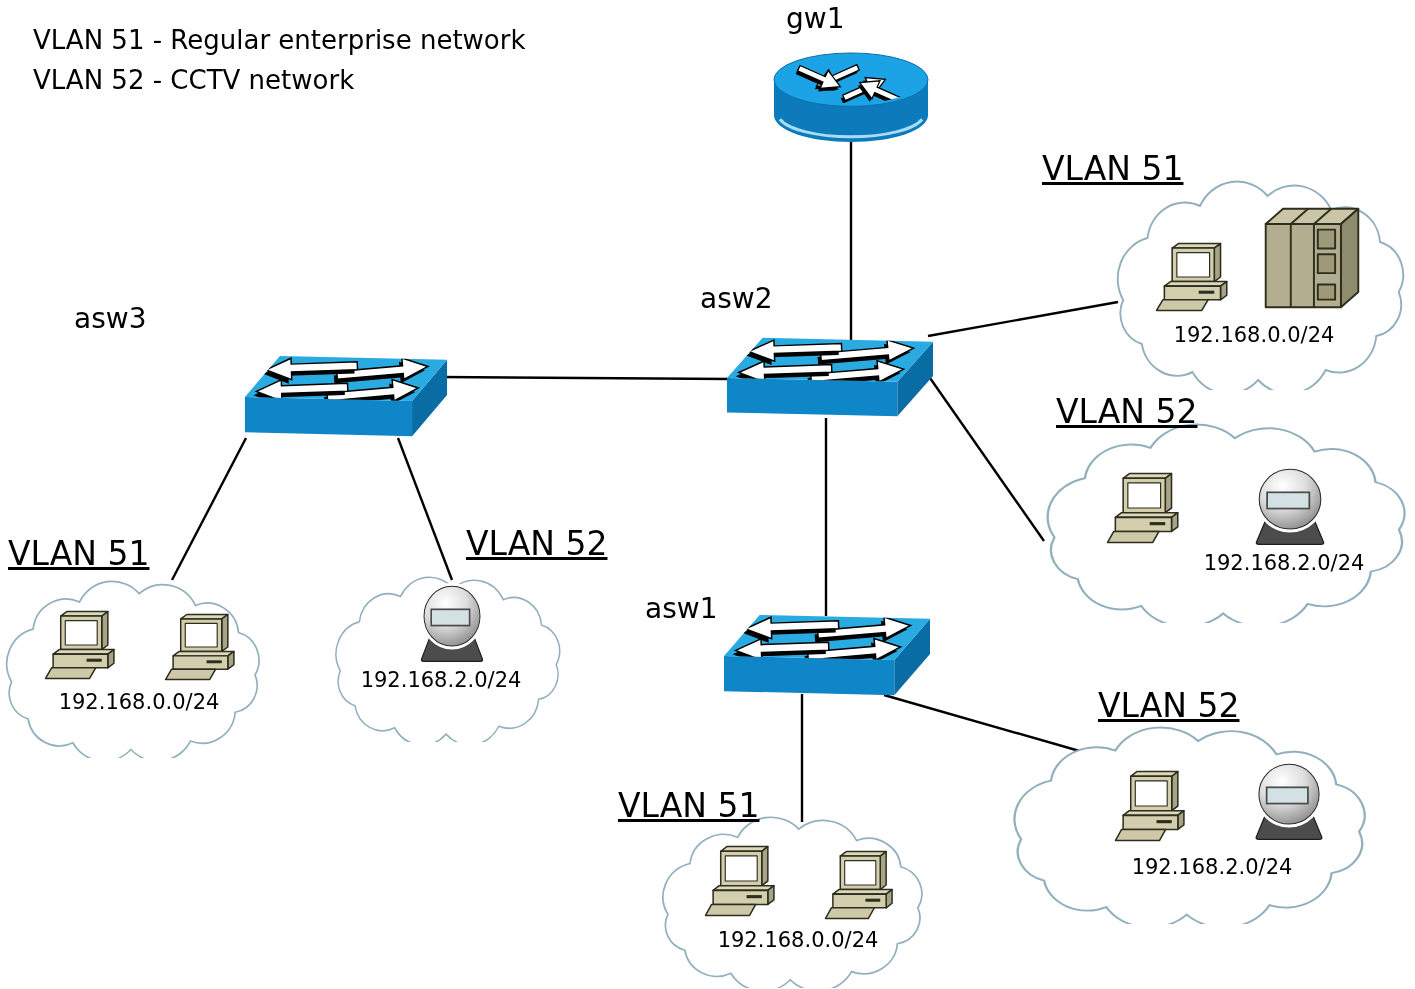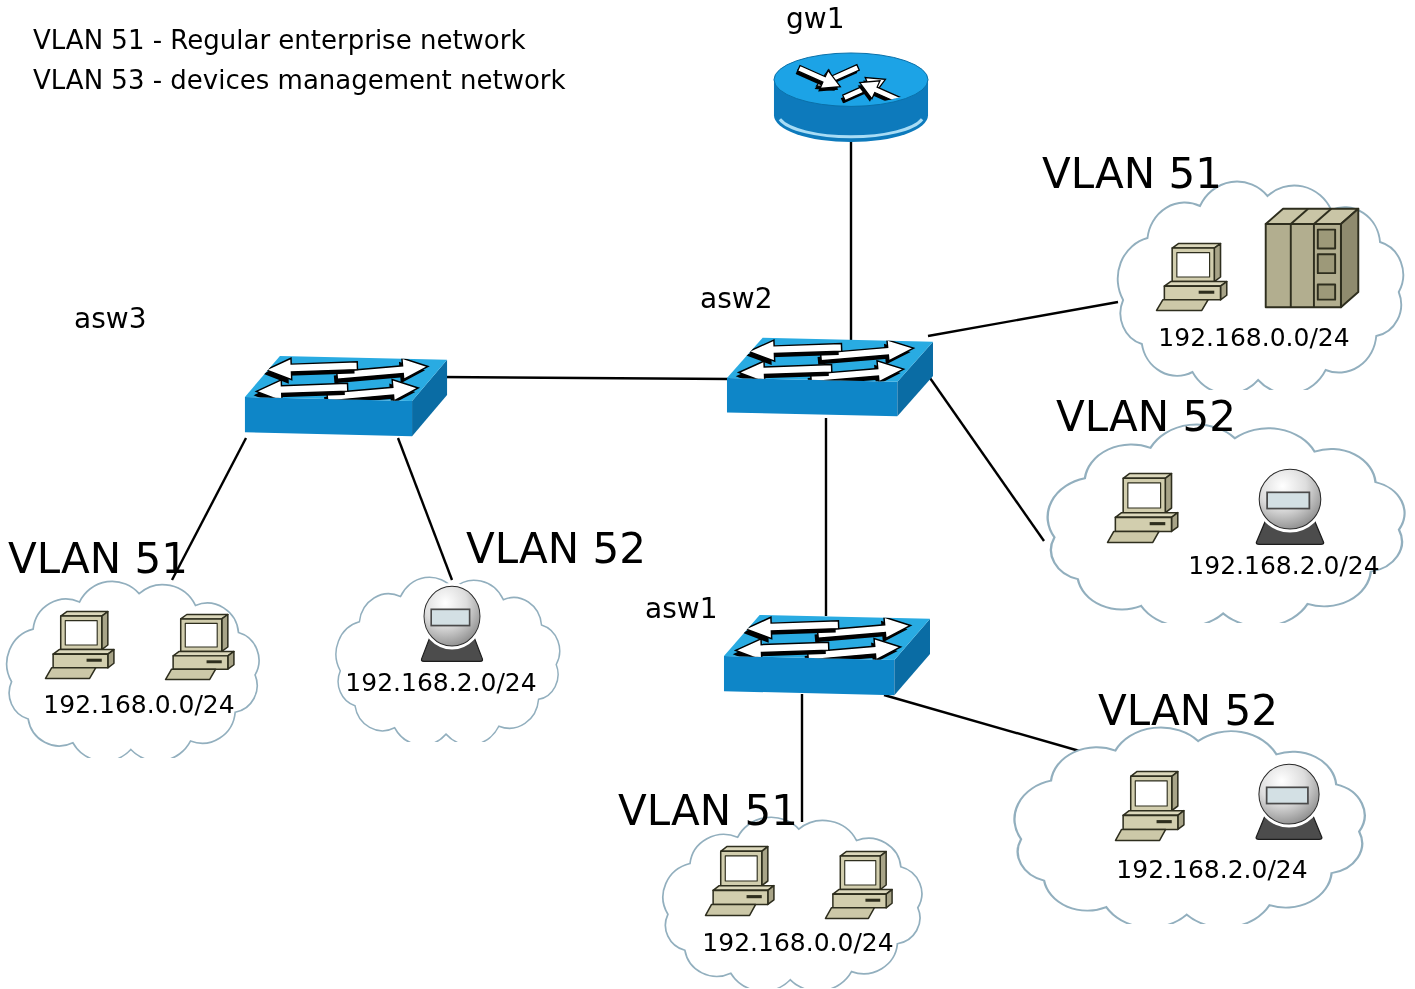--- a/index.html
+++ b/index.html
@@ -4,22 +4,22 @@
 <style>
   html,body{margin:0;padding:0;background:#fff;}
   #stage{
     position:relative;width:1415px;height:989px;background:#fff;overflow:hidden;
     font-family:"DejaVu Sans","Liberation Sans",sans-serif;color:#000;
   }
   #stage svg.canvas{position:absolute;left:0;top:0;z-index:1;}
   .lbl{position:absolute;z-index:2;white-space:nowrap;color:#000;}
   .legend{left:33px;top:20px;font-size:26px;line-height:40px;}
   .node-label{font-size:28px;}
-  .vlan-label{font-size:42px;}
-  .subnet-label{font-size:25px;transform:translateX(-50%);}
+  .vlan-label{font-size:33px;text-decoration:underline;}
+  .subnet-label{font-size:21px;transform:translateX(-50%);}
 </style>
 </head>
 <body>
 
 <div id="stage">
 
 <svg class="canvas" width="1415" height="989" viewBox="0 0 1415 989">
   <defs>
 
     <path id="arrow-shape" d="M0,5 L68,5 L68,-3 L94,8 L68,19 L68,13 L0,13 Z"></path>
@@ -152,21 +152,21 @@
 
   <use href="#sym-computer" x="704" y="845" width="76" height="72"></use>
   <use href="#sym-computer" x="824" y="850" width="74" height="70"></use>
 
   <use href="#sym-computer" x="1114" y="770" width="76" height="72"></use>
   <use href="#sym-camera" x="1246" y="760" width="86" height="82"></use>
 </svg>
 
 <div class="lbl legend">
   <div>VLAN 51 - Regular enterprise network</div>
-  <div>VLAN 53 - devices management network</div>
+  <div>VLAN 52 - CCTV network</div>
 </div>
 
 <div class="lbl node-label" style="left:786px;top:2px;">gw1</div>
 <div class="lbl node-label" style="left:700px;top:282px;">asw2</div>
 <div class="lbl node-label" style="left:74px;top:302px;">asw3</div>
 <div class="lbl node-label" style="left:645px;top:592px;">asw1</div>
 
 <div class="lbl vlan-label" style="left:1042px;top:149px;">VLAN 51</div>
 <div class="lbl vlan-label" style="left:1056px;top:392px;">VLAN 52</div>
 <div class="lbl vlan-label" style="left:8px;top:534px;">VLAN 51</div>

